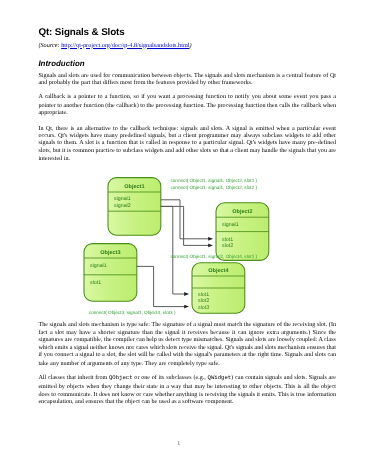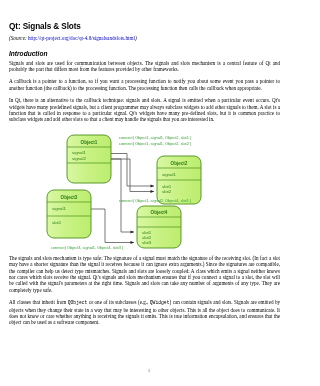--- a/index.html
+++ b/index.html
@@ -15,21 +15,21 @@
     color: #000000;
     position: relative;
   }
   .page {
     position: absolute;
     left: 0; top: 0;
     width: 298px;
     height: 386px;
     background: #ffffff;
     box-sizing: border-box;
-    padding: 22px 18px 10px 9px;
+    padding: 22px 18px 10px 32px;
   }
   .doc-title {
     font-family: "Liberation Sans", sans-serif;
     font-size: 8.2px;
     font-weight: bold;
     letter-spacing: -0.1px;
     margin: 0 0 3.5px 0;
     color: #000;
   }
   .source-line {

